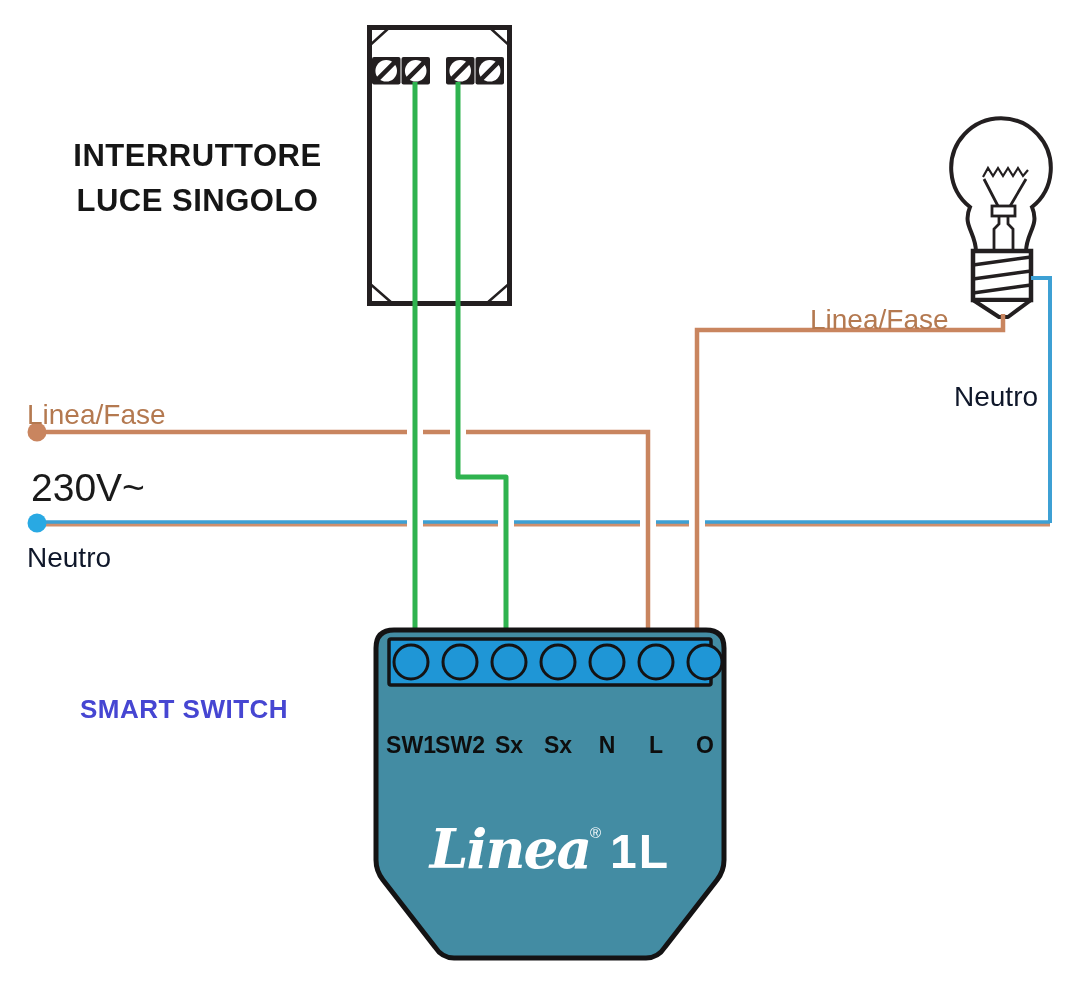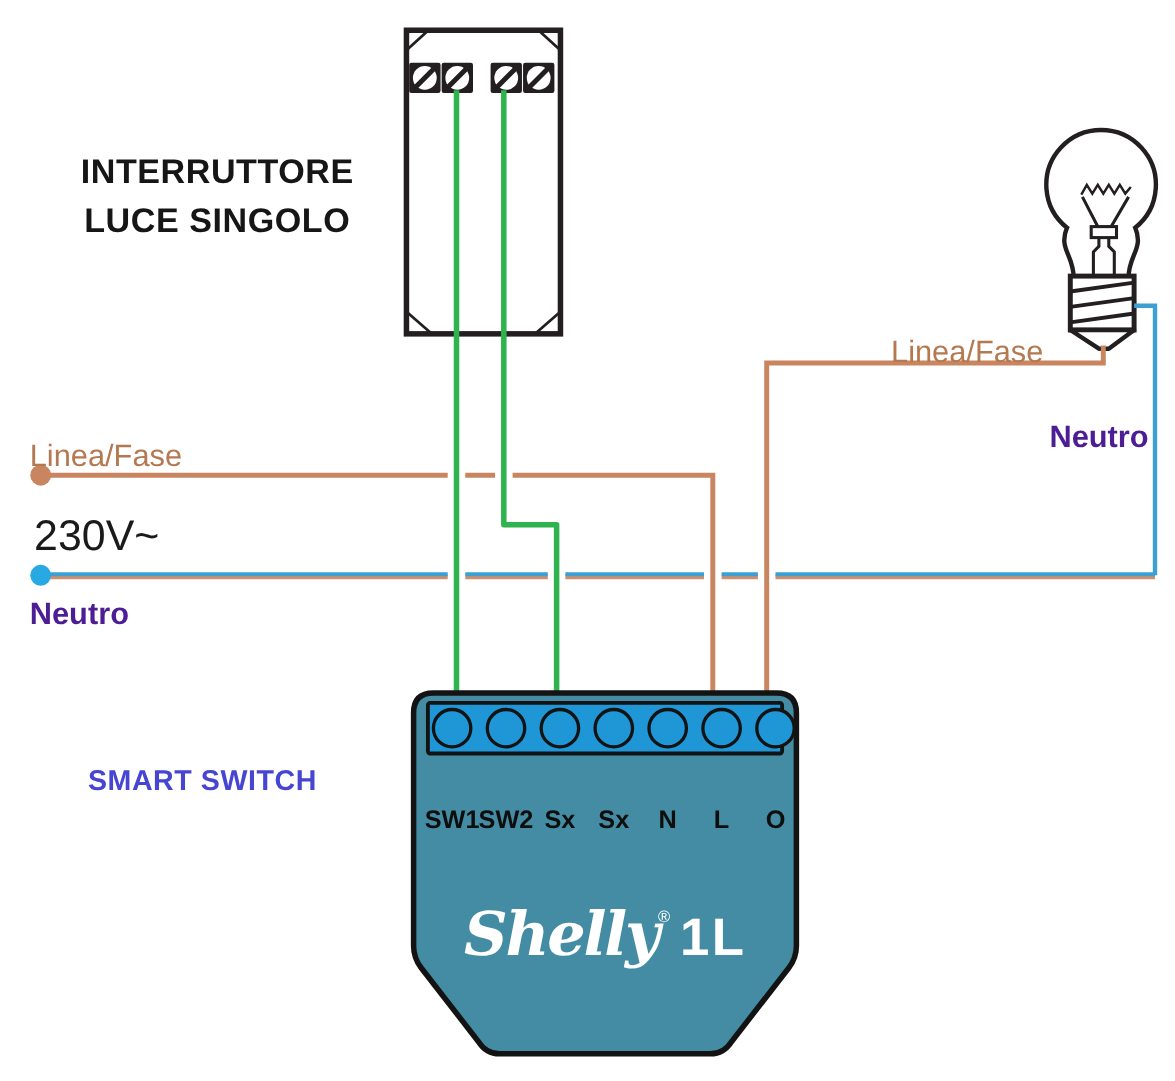--- a/index.html
+++ b/index.html
@@ -2,21 +2,21 @@
 <html><head>
 <meta charset="utf-8">
 <style>
   html,body{margin:0;padding:0;background:#fff;font-family:"Liberation Sans",sans-serif;}
   .canvas{position:relative;width:1068px;height:983px;background:#fff;overflow:hidden;padding-left:12px;}
   .art{position:absolute;left:0;top:0;}
   .t{position:absolute;white-space:nowrap;}
   .title-black{font-weight:bold;font-size:31px;line-height:45px;color:#161616;text-align:center;letter-spacing:.5px;}
   .title-violet{font-weight:bold;font-size:26px;line-height:48px;color:#4646d2;text-align:center;letter-spacing:.5px;}
   .lbl-brown{font-size:28px;color:#b47950;margin-top:13px;}
-  .lbl-blue{font-size:28px;color:#4c1d95;font-weight:bold;}
+  .lbl-blue{font-size:28px;color:#0f172a;}
   .voltage{font-size:39px;color:#1a1a1a;}
   .term{position:absolute;top:732px;transform:translateX(-50%);font-weight:bold;font-size:23px;color:#0e0e0e;white-space:nowrap;}
   .logo{position:absolute;left:376px;top:816px;width:348px;text-align:center;color:#fff;}
   .logo .brand{font-family:"DejaVu Serif",serif;font-style:italic;font-weight:bold;font-size:55px;letter-spacing:-2px;}
   .logo .reg{font-size:15px;vertical-align:30px;}
   .logo .model{font-size:48px;font-weight:bold;letter-spacing:2px;margin-left:9px;}
 </style>
 </head>
 <body>
 
@@ -106,16 +106,16 @@
 
   <span class="term" style="left:411px;">SW1</span>
   <span class="term" style="left:460px;">SW2</span>
   <span class="term" style="left:509px;">Sx</span>
   <span class="term" style="left:558px;">Sx</span>
   <span class="term" style="left:607px;">N</span>
   <span class="term" style="left:656px;">L</span>
   <span class="term" style="left:705px;">O</span>
 
   <div class="logo">
-    <span class="brand">Shelly</span><span class="reg">®</span><span class="model">1L</span>
+    <span class="brand">Linea</span><span class="reg">®</span><span class="model">1L</span>
   </div>
 
 </div>
 
 </body></html>

